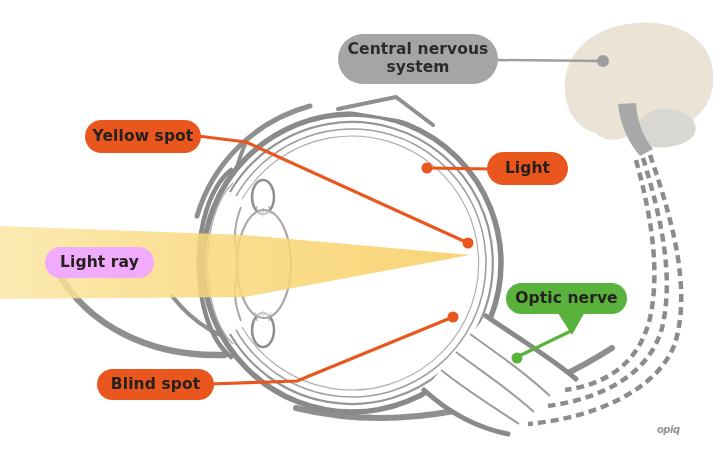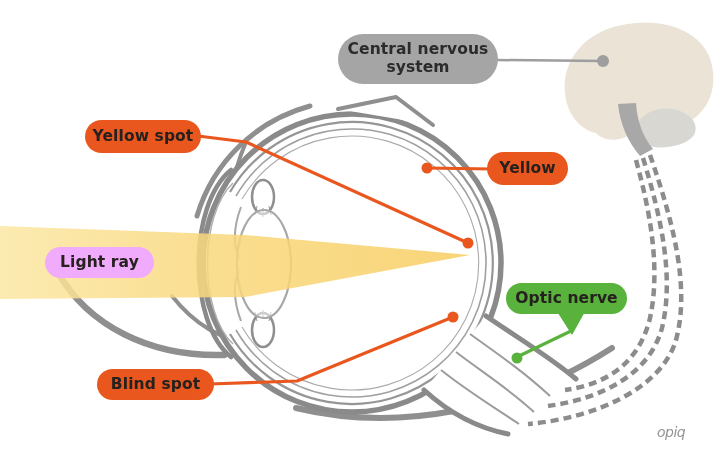--- a/index.html
+++ b/index.html
@@ -6,21 +6,21 @@
   .stage{position:relative;width:720px;height:455px;background:#ffffff;
          font-family:"DejaVu Sans",sans-serif;overflow:hidden;}
   .stage svg{position:absolute;left:0;top:0;}
   .pill{position:absolute;display:flex;flex-direction:column;align-items:center;justify-content:center;
         font-weight:bold;color:#26211e;font-size:15.5px;line-height:1.15;text-align:center;
         border-radius:17px;letter-spacing:.1px;}
   .pill-gray{background:#a5a5a5;border-radius:25px;color:#2b2b2b;}
   .pill-orange{background:#e9571e;}
   .pill-amber{background:#f0abfc;}
   .pill-green{background:#58b23b;}
-  .watermark{position:absolute;left:657px;top:424px;font-size:14px;font-weight:normal;font-style:italic;
+  .watermark{position:absolute;left:657px;top:424px;font-size:10px;font-weight:bold;font-style:italic;
              color:#949494;letter-spacing:-0.5px;}
 </style>
 </head>
 <body>
 
 <div class="stage">
 
   <svg width="720" height="455" viewBox="0 0 720 455">
     <defs>
       <linearGradient id="beamGrad" x1="0" y1="0" x2="1" y2="0">
@@ -111,21 +111,21 @@
     </g>
   </svg>
 
   <div class="pill pill-orange" style="left:85px;top:120px;width:116px;height:33px;">Yellow spot</div>
 
   <div class="pill pill-gray" style="left:338px;top:34px;width:160px;height:50px;">
     <span>Central nervous</span>
     <span>system</span>
   </div>
 
-  <div class="pill pill-orange" style="left:487px;top:152px;width:81px;height:33px;">Yellow</div>
+  <div class="pill pill-orange" style="left:487px;top:152px;width:81px;height:33px;">Light</div>
 
   <div class="pill pill-amber" style="left:45px;top:247px;width:109px;height:31px;">Light ray</div>
 
   <div class="pill pill-green" style="left:506px;top:283px;width:121px;height:31px;">Optic nerve</div>
 
   <div class="pill pill-orange" style="left:97px;top:369px;width:117px;height:31px;">Blind spot</div>
 
   <div class="watermark">opiq</div>
 </div>
 

